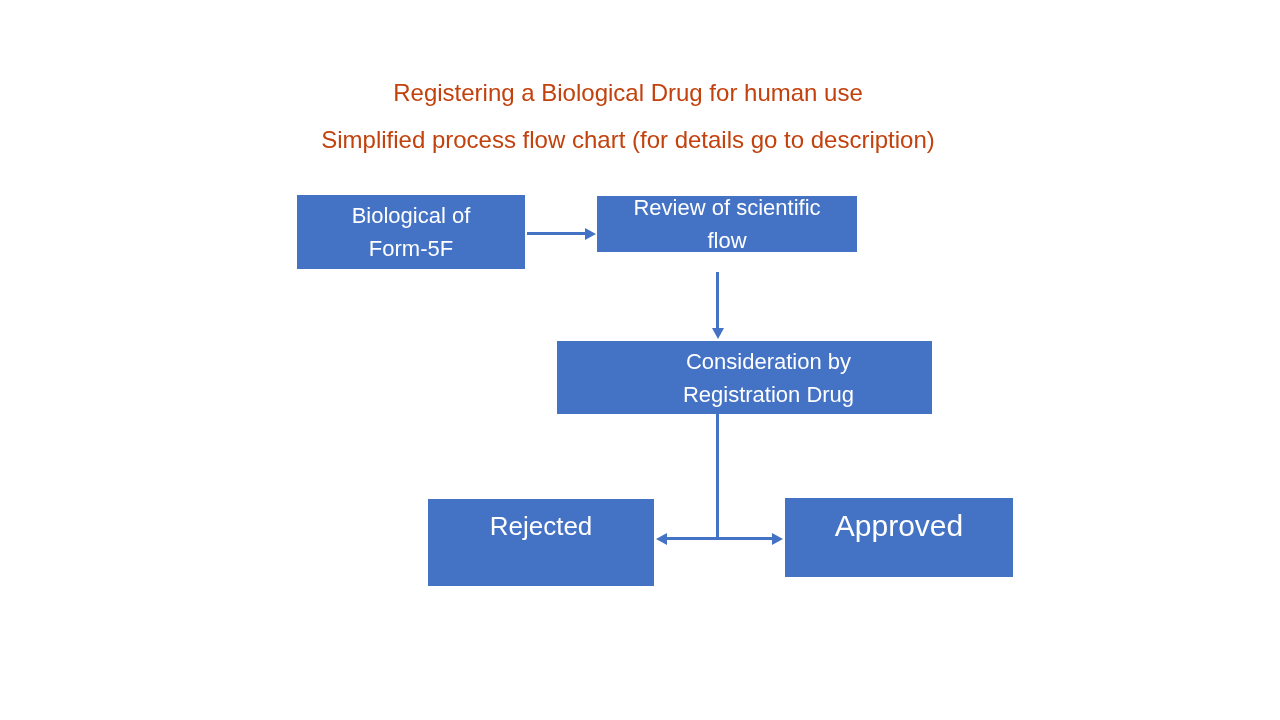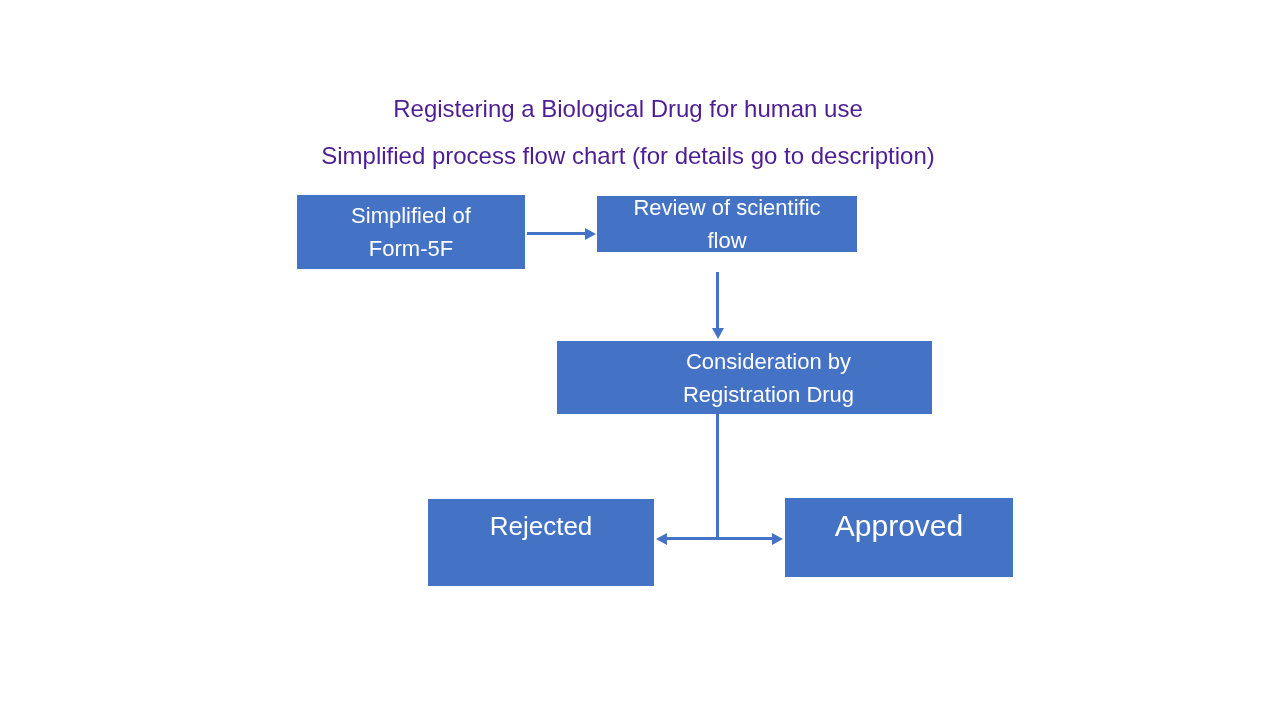--- a/index.html
+++ b/index.html
@@ -17,22 +17,21 @@
   }
 
   
   .title-line {
     position: absolute;
     left: 0;
     width: 1256px;
     text-align: center;
     font-size: 24px;
     line-height: 32px;
-    color: #4c1d95;
-    margin-top: 16px;
+    color: #c2410c;
   }
   .title-line-1 { top: 77px; }
   .title-line-2 { top: 124px; }
 
   
   .flow-box {
     position: absolute;
     background: #4472C4;
     color: #ffffff;
     display: flex;
@@ -104,21 +103,21 @@
 </style>
 </head>
 <body>
 
 <div class="canvas">
 
   <div class="title-line title-line-1">Registering a Biological Drug for human use</div>
   <div class="title-line title-line-2">Simplified process flow chart (for details go to description)</div>
 
   <div class="flow-box box-submission">
-    <span>Simplified of</span>
+    <span>Biological of</span>
     <span>Form-5F</span>
   </div>
 
   <div class="flow-box box-review">
     <span>Review of scientific</span>
     <span>flow</span>
   </div>
 
   <div class="flow-box box-consideration">
     <span>Consideration by</span>

